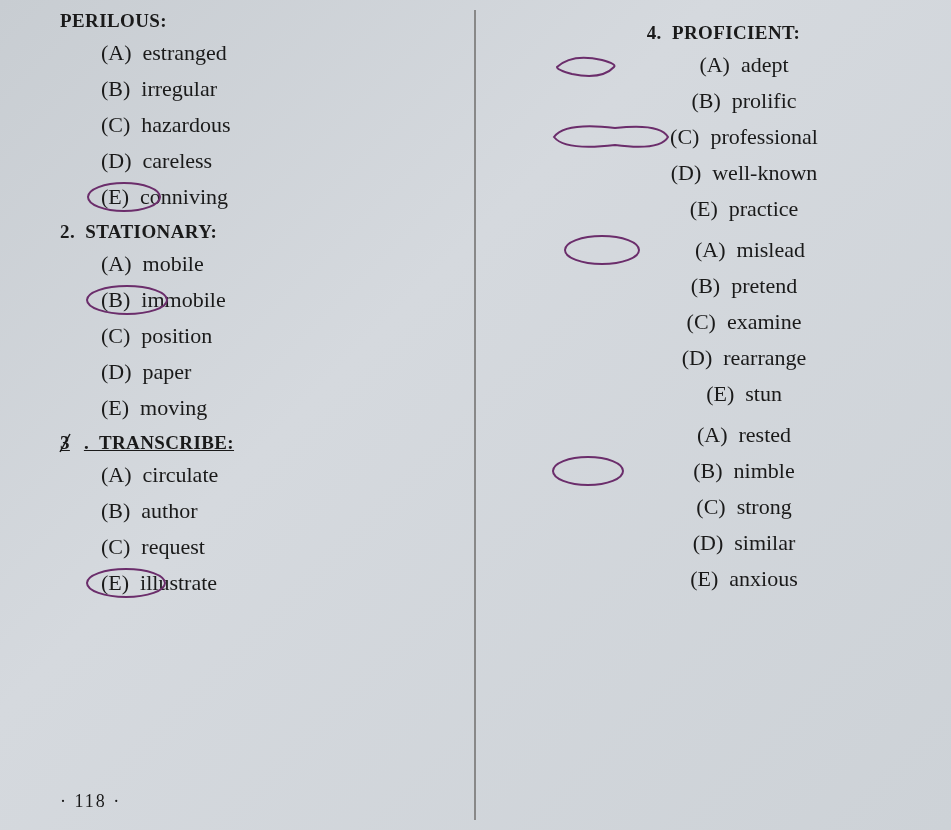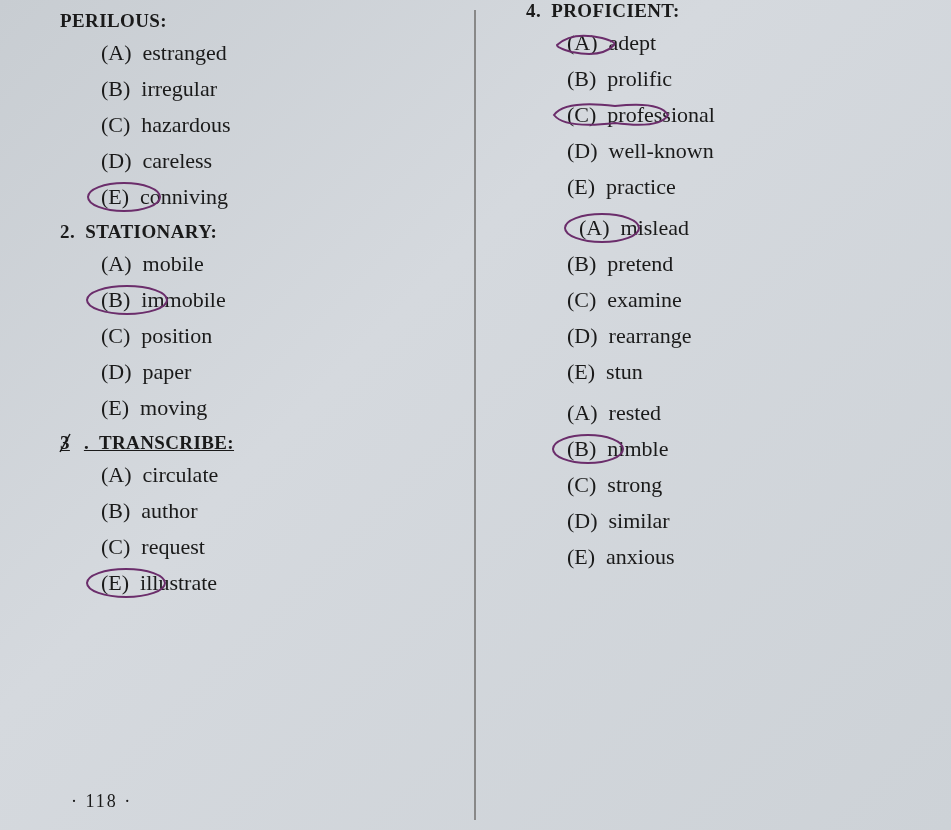--- a/index.html
+++ b/index.html
@@ -34,22 +34,23 @@
 
     .divider {
       width: 2px;
       background-color: #888;
       margin: 10px 0;
       align-self: stretch;
     }
 
     .right-column {
       width: 476px;
-      padding: 0 30px 10px 50px;
+      padding: 22px 30px 10px 50px;
       position: relative;
+      text-align: center;
     }
 
     .question-block {
       margin-bottom: 8px;
     }
 
     .question-title {
       font-size: 19px;
       font-weight: bold;
       margin-bottom: 4px;
@@ -59,21 +60,21 @@
     .option {
       margin: 3px 0 3px 30px;
       font-size: 22px;
       line-height: 1.5;
       position: relative;
     }
 
     .page-number {
       position: absolute;
       bottom: 18px;
-      left: 71px;
+      left: 60px;
       font-size: 18px;
       letter-spacing: 2px;
     }
   </style>
 </head>
 <body>
 
 <div class="page">
 
   <div class="left-column">

